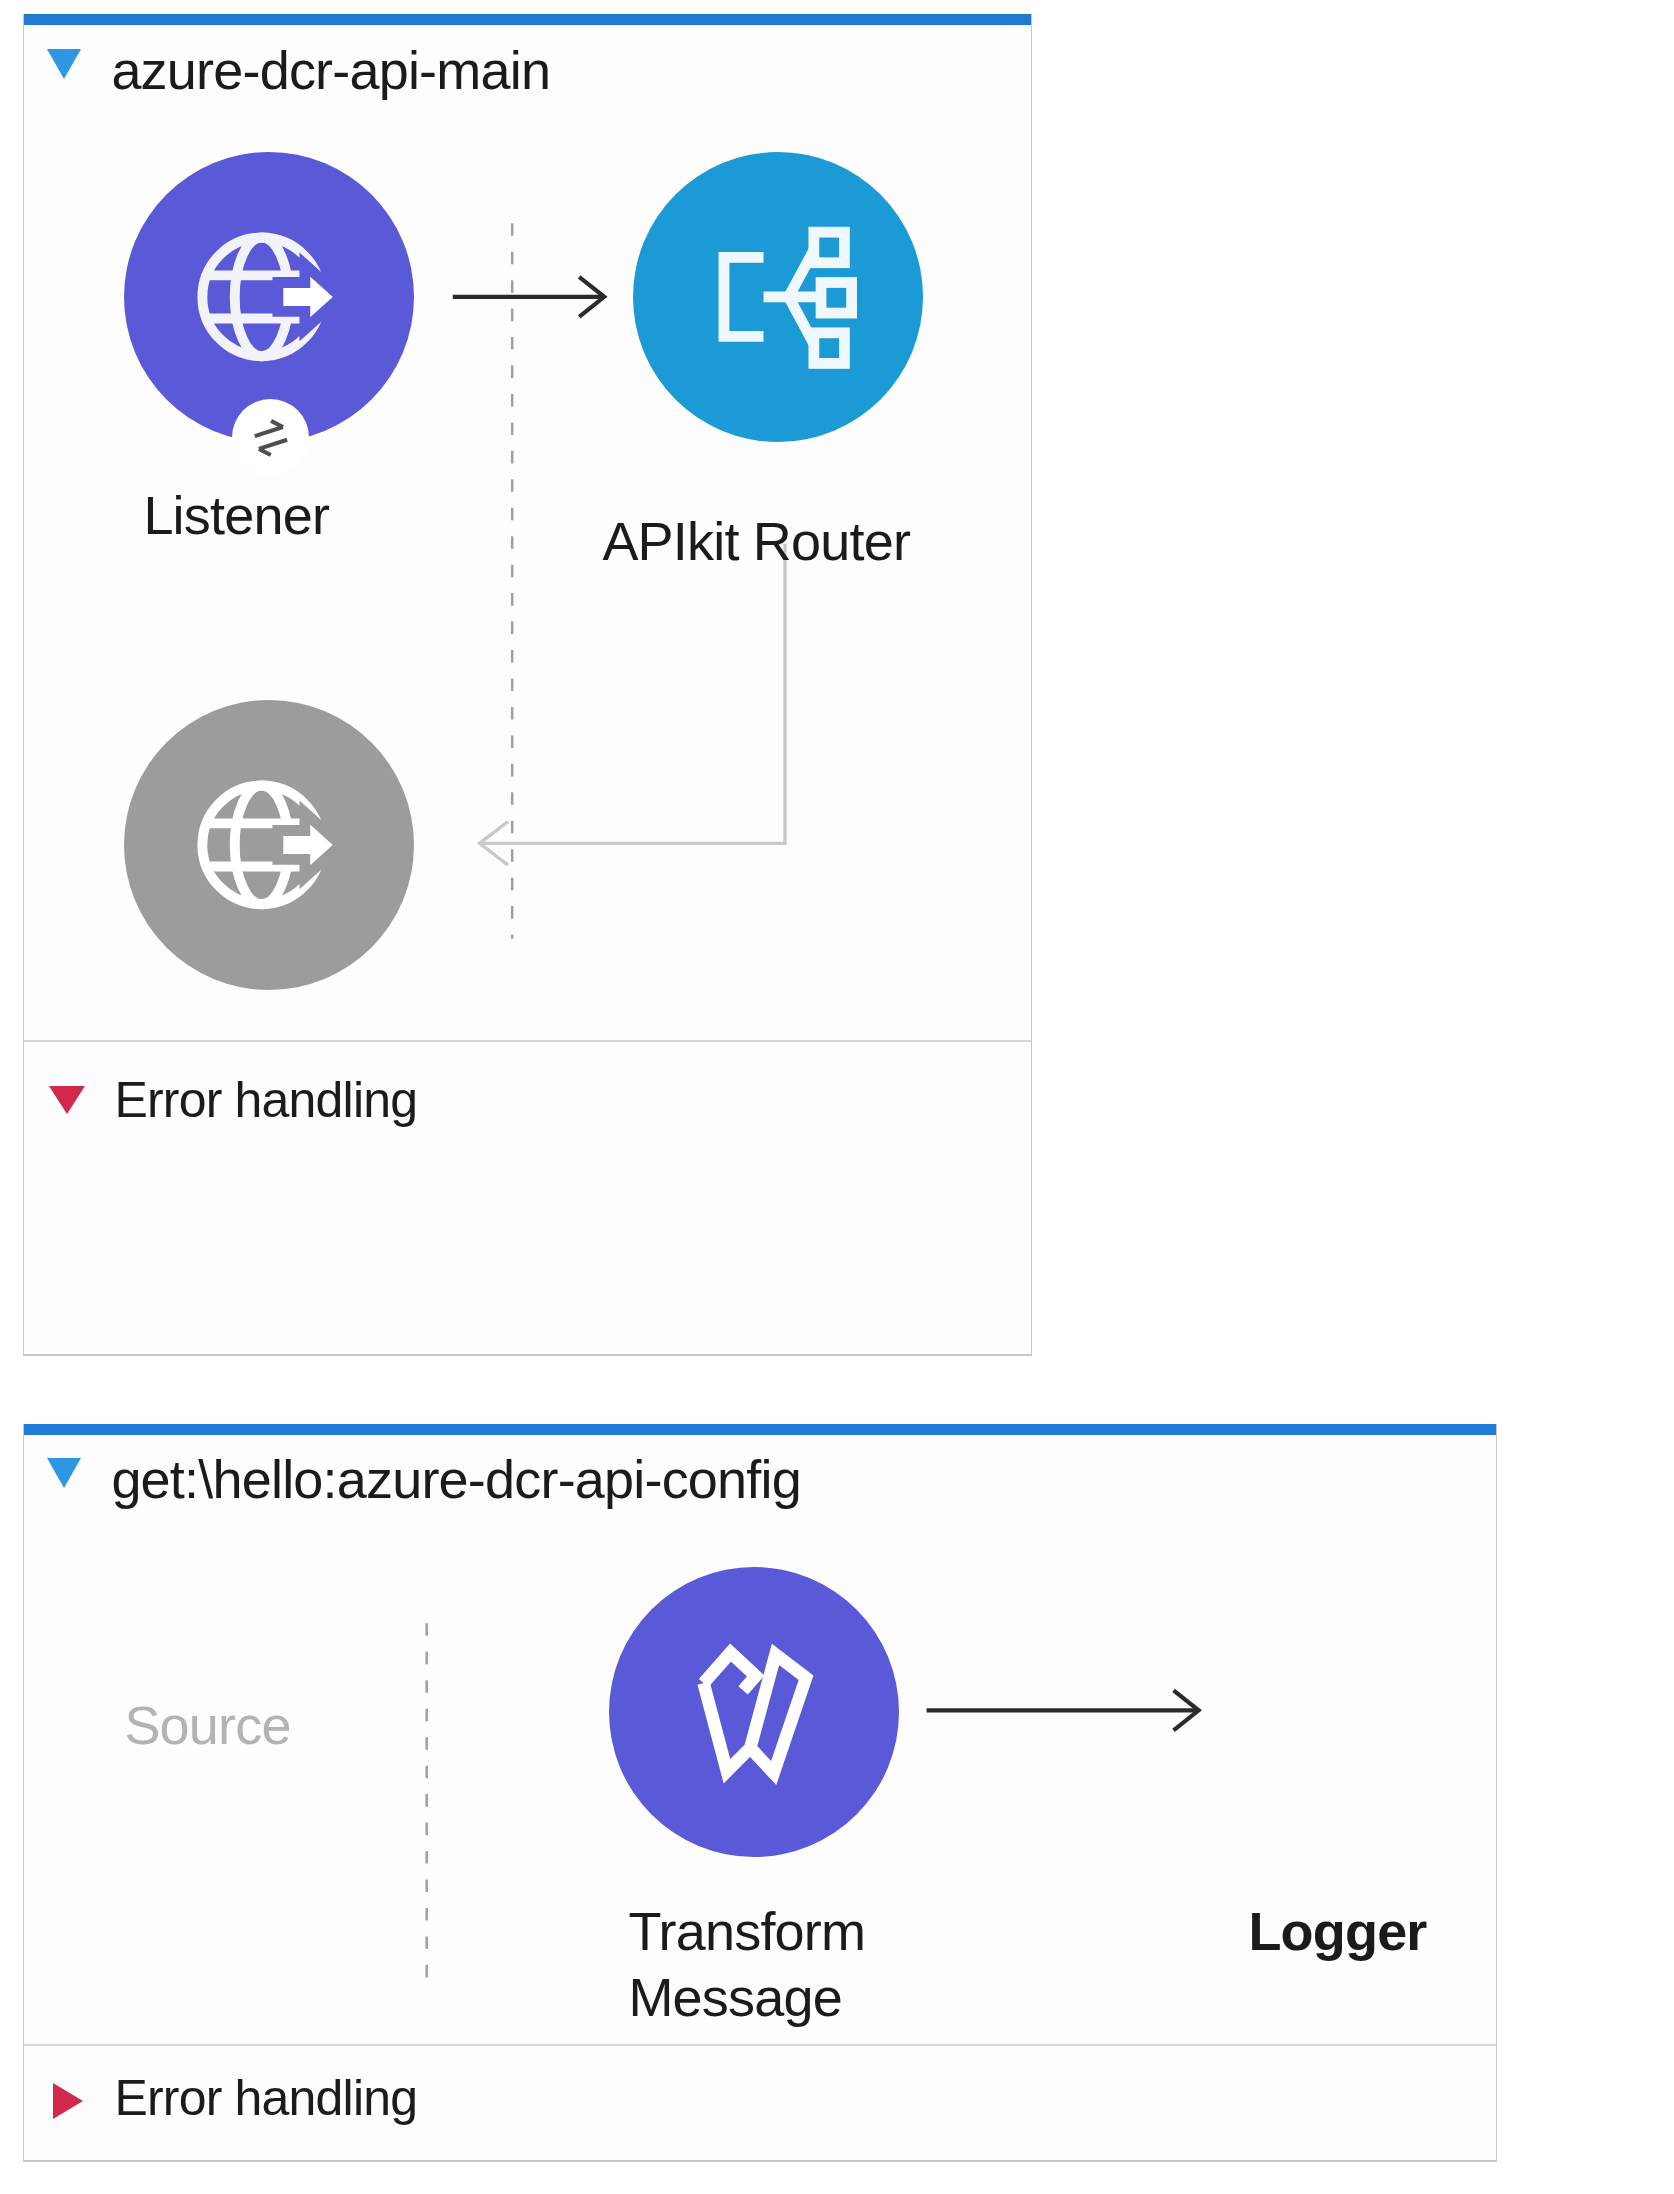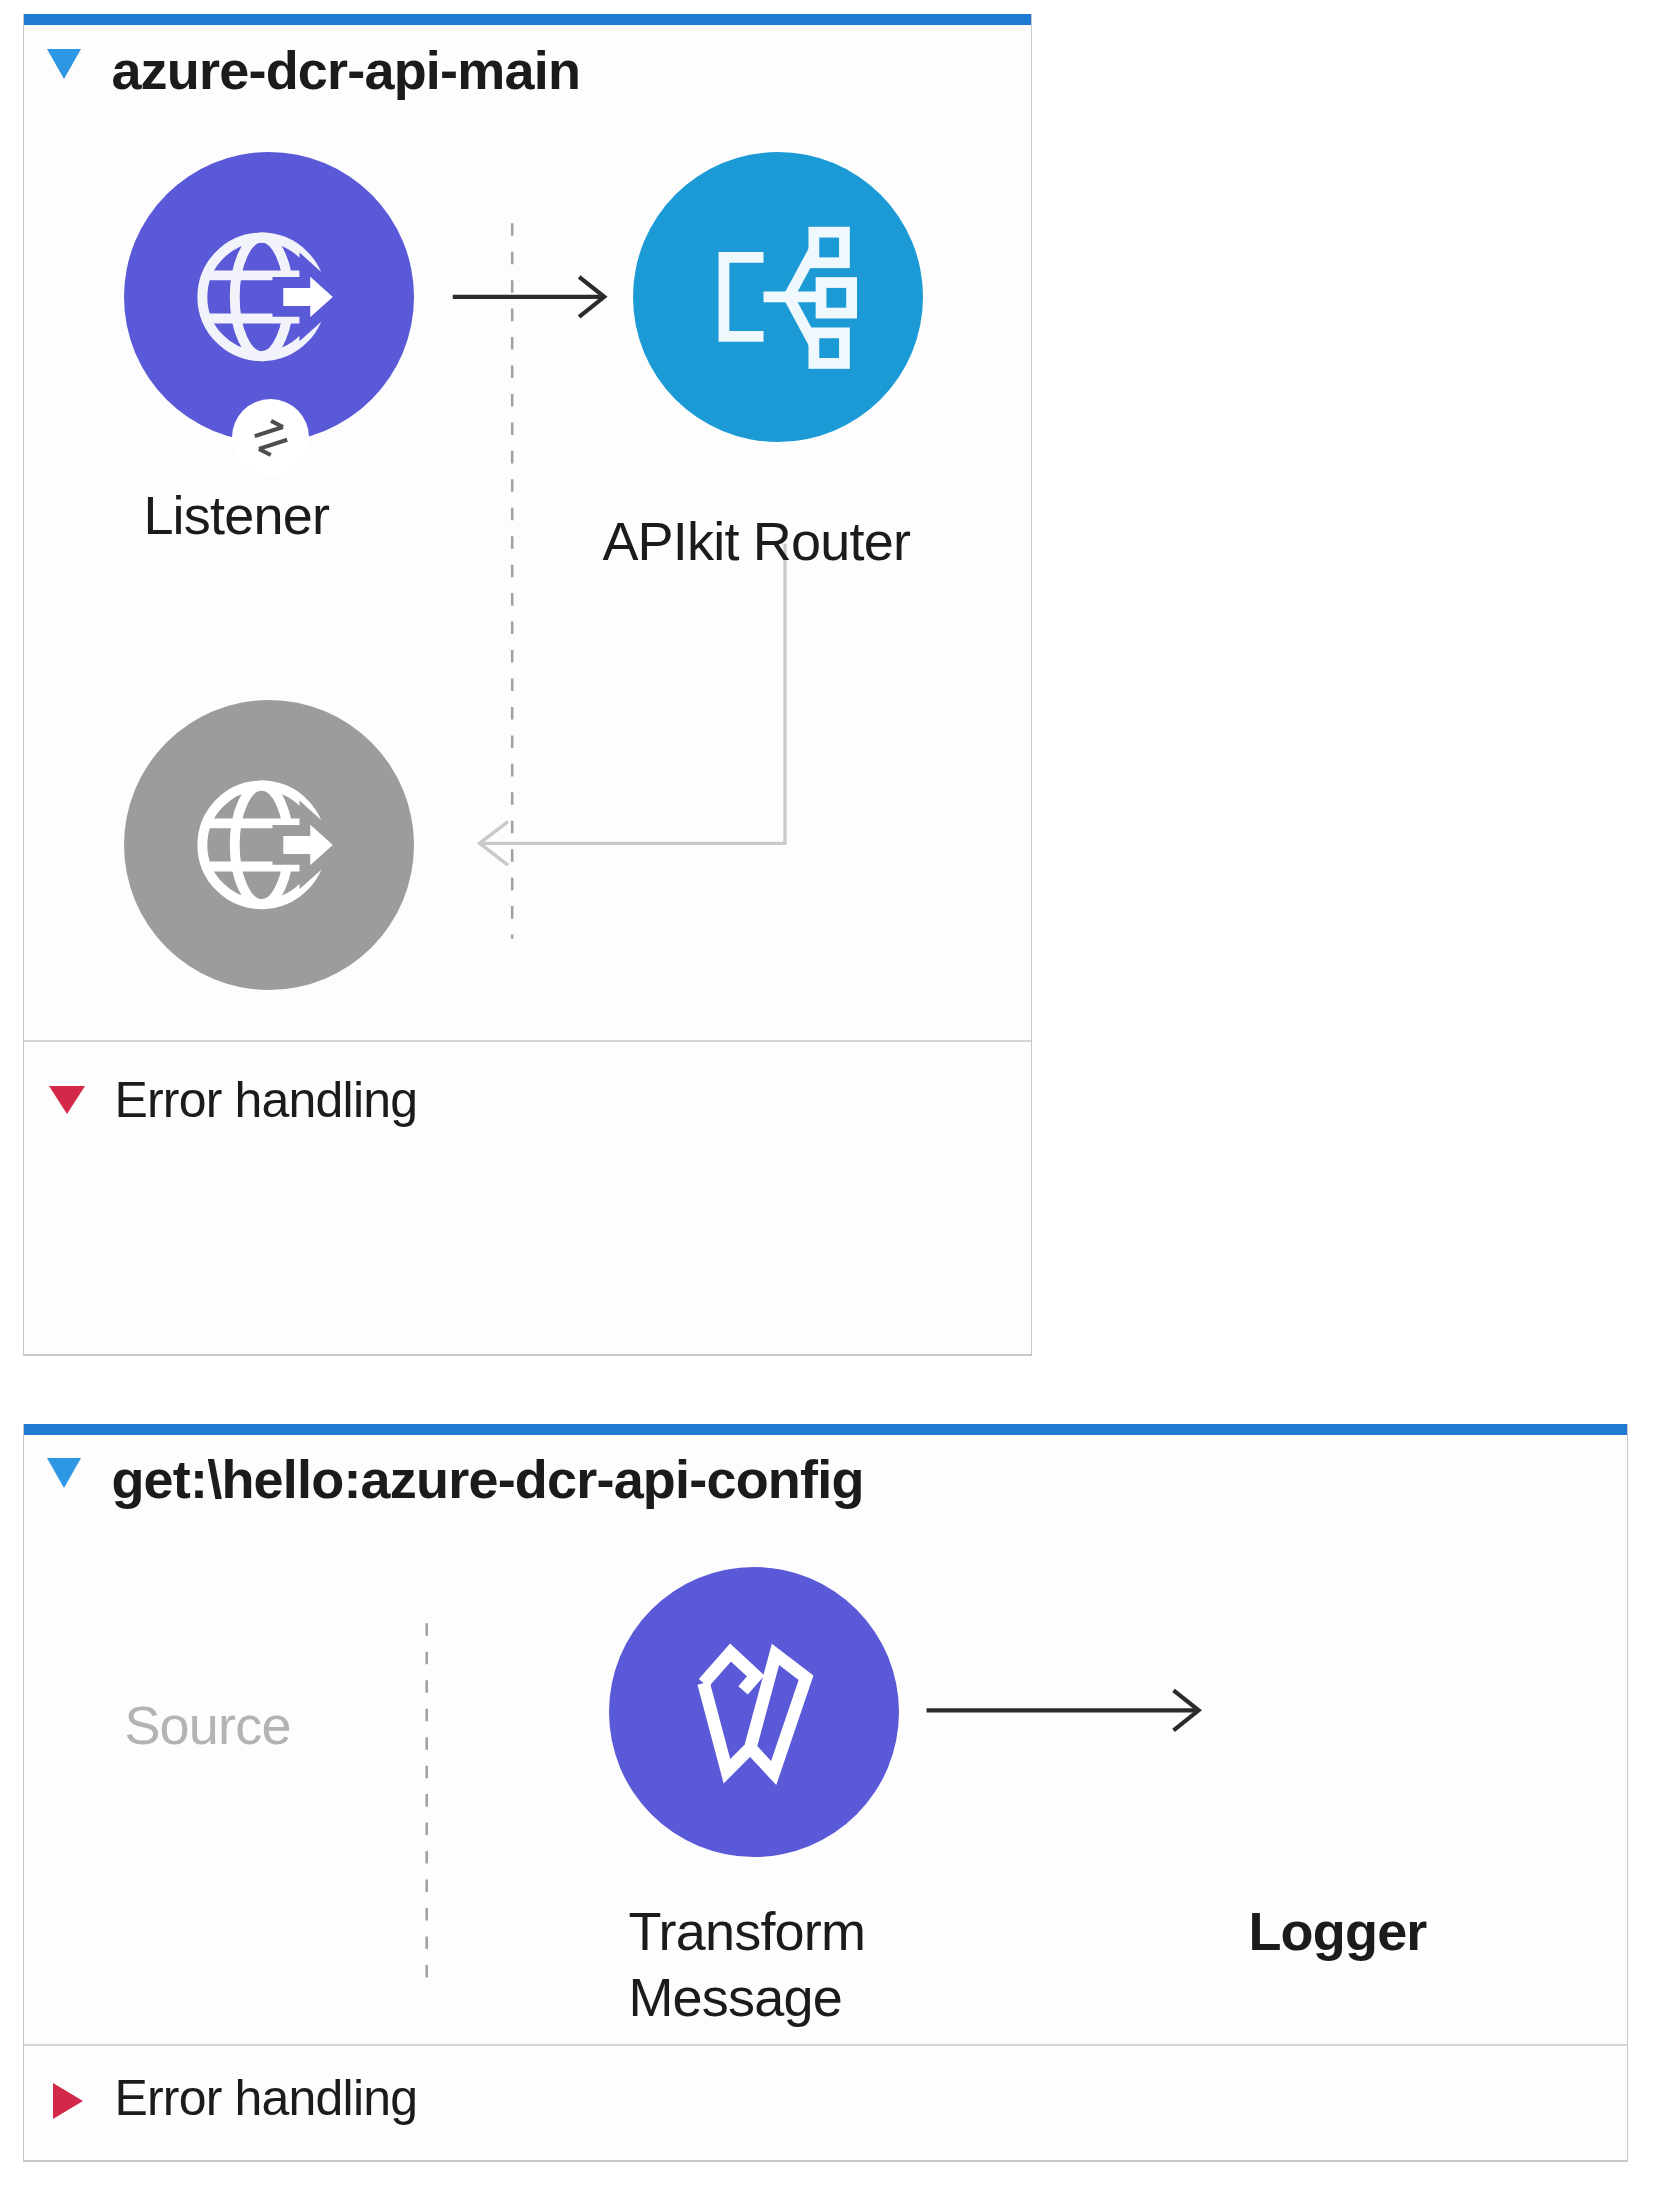--- a/index.html
+++ b/index.html
@@ -10,21 +10,21 @@
   }
   *{margin:0;padding:0;box-sizing:border-box;}
   body{font-family:"Liberation Sans","DejaVu Sans",sans-serif;background:#fff;}
   .page{position:relative;width:1674px;height:2194px;background:#fff;overflow:hidden;}
   .flow{position:absolute;background:#fdfdfd;border:1.7px solid var(--border);border-top:none;border-bottom-width:2.5px;}
   .topbar{position:absolute;top:0;left:0;right:0;height:11px;background:var(--bluebar);}
   .titlebar{position:absolute;left:0;top:11px;right:0;height:92px;}
   .tri-down-blue{position:absolute;width:0;height:0;border-left:17.6px solid transparent;border-right:17.6px solid transparent;border-top:30px solid var(--bluetri);}
   .tri-down-red{position:absolute;width:0;height:0;border-left:18.4px solid transparent;border-right:18.4px solid transparent;border-top:28px solid var(--red);}
   .tri-right-red{position:absolute;width:0;height:0;border-top:18.4px solid transparent;border-bottom:18.4px solid transparent;border-left:30px solid var(--red);}
-  .flow-title{position:absolute;font-size:54px;letter-spacing:-0.8px;color:var(--ink);white-space:nowrap;font-weight:bold;}
+  .flow-title{position:absolute;font-size:54px;letter-spacing:-0.8px;color:var(--ink);white-space:nowrap;}
   .node-circle{position:absolute;width:290px;height:290px;border-radius:50%;display:flex;align-items:center;justify-content:center;}
   .node-circle.purple{background:var(--purple);}
   .node-circle.teal{background:var(--teal);}
   .node-circle.gray{background:var(--graynode);}
   .node-circle svg{width:62%;height:62%;}
   .node-label{position:absolute;font-size:54px;letter-spacing:-0.8px;color:var(--ink);text-align:left;line-height:1.22;}
   .source-label{position:absolute;font-size:54px;letter-spacing:-0.8px;color:var(--muted);white-space:nowrap;}
   .badge{position:absolute;width:77px;height:77px;border-radius:50%;background:#fff;display:flex;align-items:center;justify-content:center;}
   .badge svg{width:70%;height:70%;transform:rotate(-18deg);}
   .sep{position:absolute;left:0;right:0;height:0;border-top:2.5px solid var(--sep);}
@@ -107,21 +107,21 @@
       </svg>
     </div>
 
     <div class="sep" style="top:1026px;"></div>
     <div>
       <span class="tri-down-red" style="left:25px;top:1072px;"></span>
       <span class="err-label" style="left:90px;top:1057px;">Error handling</span>
     </div>
   </div>
 
-  <div class="flow" style="left:23.4px;top:1424px;width:1605px;height:738px;">
+  <div class="flow" style="left:23.4px;top:1424px;width:1474px;height:738px;">
     <div class="topbar"></div>
 
     <div class="titlebar">
       <span class="tri-down-blue" style="left:22.6px;top:23.4px;"></span>
       <span class="flow-title" style="left:87px;top:13.4px;">get:\hello:azure-dcr-api-config</span>
     </div>
 
     <svg class="connectors" width="1605" height="736" viewBox="0 0 1917 879" style="left:0;top:0;">
       <line x1="481" y1="238" x2="481" y2="662" stroke="var(--dash)" stroke-width="3" stroke-dasharray="15 19"></line>
       <g stroke="var(--arrow)" stroke-width="5" fill="none">

